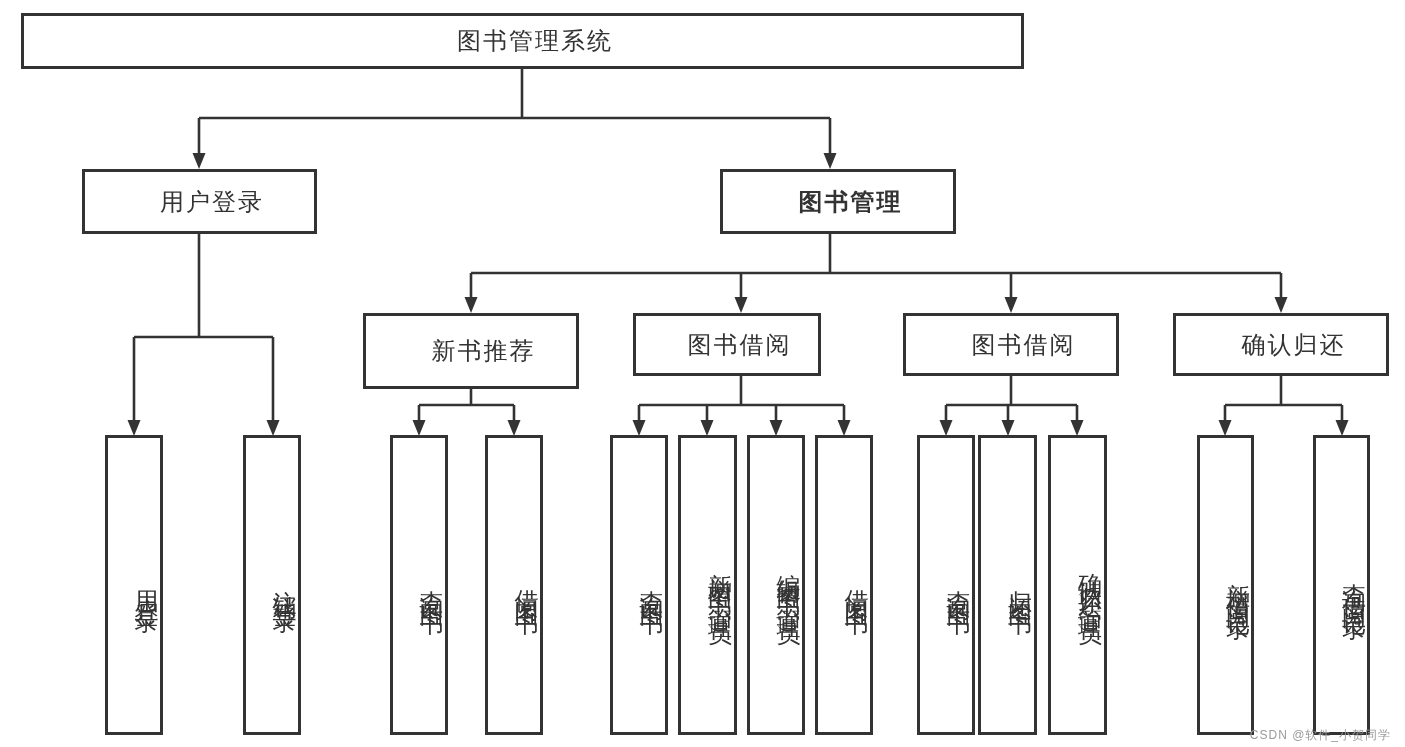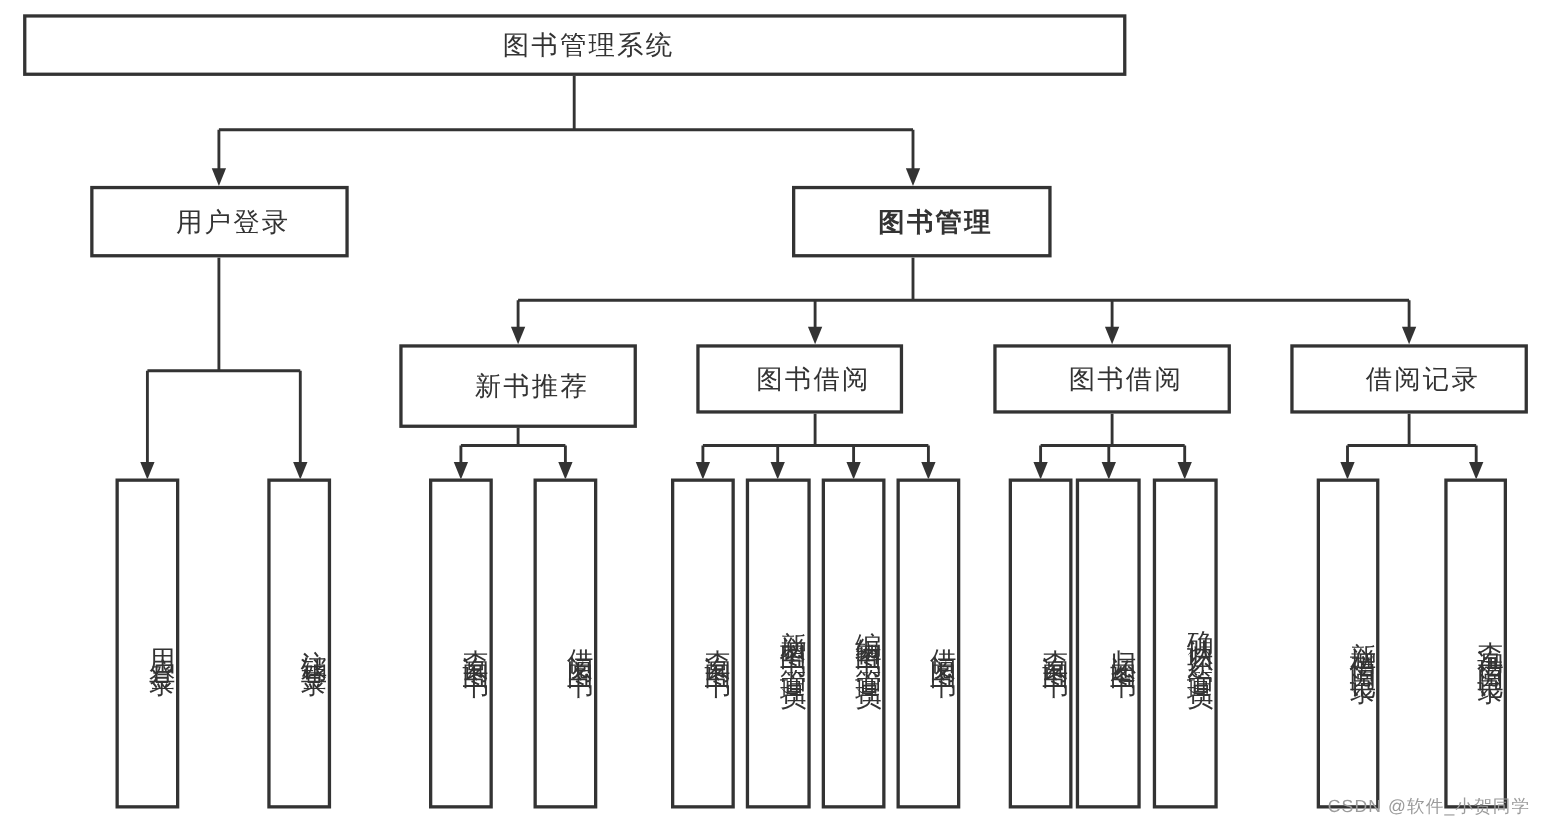--- a/index.html
+++ b/index.html
@@ -48,21 +48,21 @@
     text-orientation: mixed;
     font-size: 24px;
     line-height: 1;
     letter-spacing: 7px;
     white-space: nowrap;
   }
   .watermark {
     position: absolute;
     right: 14px;
     bottom: 3px;
-    font-size: 16px;
+    font-size: 12px;
     letter-spacing: 1px;
     color: #9b9b9b;
     z-index: 3;
     white-space: nowrap;
   }
 </style>
 </head>
 <body>
 
 <div id="stage">
@@ -111,21 +111,21 @@
   </svg>
 
   <div class="node hbox" style="left:21px; top:13px; width:1003px; height:56px;">图书管理系统</div>
 
   <div class="node hbox" style="left:82px; top:169px; width:235px; height:65px;">用户登录</div>
   <div class="node hbox" style="left:720px; top:169px; width:236px; height:65px;font-weight:bold;">图书管理</div>
 
   <div class="node hbox" style="left:363px; top:313px; width:216px; height:76px;">新书推荐</div>
   <div class="node hbox" style="left:633px; top:313px; width:188px; height:63px;">图书借阅</div>
   <div class="node hbox" style="left:903px; top:313px; width:216px; height:63px;">图书借阅</div>
-  <div class="node hbox" style="left:1173px; top:313px; width:216px; height:63px;">借阅记录</div>
+  <div class="node hbox" style="left:1173px; top:313px; width:216px; height:63px;">确认归还</div>
 
   <div class="node vbox" style="left:105px; top:435px; width:58px; height:300px;">
     <span>用户登录</span>
   </div>
   <div class="node vbox" style="left:243px; top:435px; width:58px; height:300px;">
     <span>注销登录</span>
   </div>
 
   <div class="node vbox" style="left:390px; top:435px; width:58px; height:300px;">
     <span>查询图书</span>

